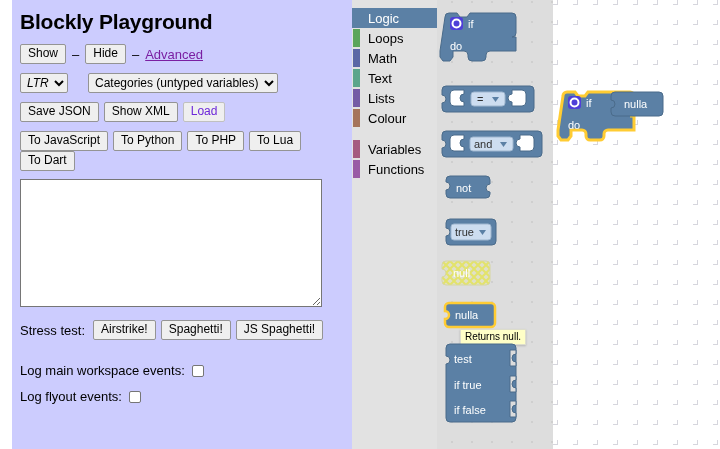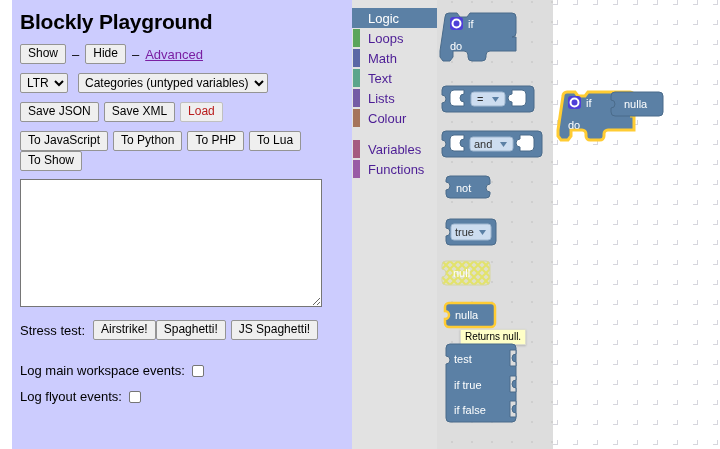--- a/index.html
+++ b/index.html
@@ -43,21 +43,21 @@
     font-family: "Liberation Sans", sans-serif;
     font-size: 12px;
     background: #efefef;
     border: 1px solid #949494;
     border-radius: 2px;
     padding: 1px 7px 2px 7px;
     color: #000;
     cursor: pointer;
     line-height: 15px;
   }
-  .btn.disabled { color: #b91c1c; border-color: #c0c0c0; background: #efefef; cursor: default; text-align: center; }
+  .btn.disabled { color: #6d28d9; border-color: #c0c0c0; background: #efefef; cursor: default; text-align: center; }
   .dash { margin: 0 6px; color: #000; }
   a.link { color: #7a1fa2; text-decoration: underline; font-size: 13px; }
   select.sel {
     font-family: "Liberation Sans", sans-serif;
     font-size: 12px;
     background: #efefef;
     border: 1px solid #949494;
     border-radius: 2px;
     padding: 1px 2px;
     color: #000;
@@ -105,21 +105,21 @@
     cursor: pointer;
   }
   .cat .swatch {
     width: 7px;
     height: 18px;
     margin-right: 8px;
     flex: none;
   }
   .cat .cat-label {
     font-size: 13px;
-    color: #4c1d95;
+    color: #000000;
     font-family: "Liberation Sans", sans-serif;
   }
   .cat.selected {
     background: #5b80a5;
   }
   .cat.selected .cat-label { color: #fff; }
   .cat.selected .swatch { background: transparent; }
   .cat-gap { height: 11px; }
 
   
@@ -201,47 +201,47 @@
 
     <div class="row">
       <button class="btn">Show</button>
       <span class="dash">–</span>
       <button class="btn">Hide</button>
       <span class="dash">–</span>
       <a href="#" class="link">Advanced</a>
     </div>
 
     <div class="row">
-      <select class="sel" style="margin-right:10px;">
+      <select class="sel" style="margin-right:20px;font-style:italic;">
         <option>LTR</option>
       </select>
       <select class="sel">
         <option>Categories (untyped variables)</option>
       </select>
     </div>
 
     <div class="row btnrow">
       <button class="btn">Save JSON</button>
-      <button class="btn">Save XML</button>
+      <button class="btn">Show XML</button>
       <button class="btn disabled">Load</button>
     </div>
 
     <div class="row btnrow" style="margin-bottom:8px;">
       <button class="btn">To JavaScript</button>
       <button class="btn">To Python</button>
       <button class="btn">To PHP</button>
       <button class="btn">To Lua</button>
-      <button class="btn">To Show</button>
+      <button class="btn">To Dart</button>
     </div>
 
     <textarea id="code-area" style=""></textarea>
 
     <div class="row" style="margin-top:13px;">
       <span class="label stress-label">Stress test:</span>
-      <button class="btn" style="">Airstrike!</button>
+      <button class="btn" style="margin-right:5px;">Airstrike!</button>
       <button class="btn" style="margin-right:5px;">Spaghetti!</button>
       <button class="btn">JS Spaghetti!</button>
     </div>
 
     <div class="row" style="margin-top:23px;">
       <span class="label">Log main workspace events:</span>
       <span class="chk"></span>
     </div>
 
     <div class="row" style="margin-top:11px;">

